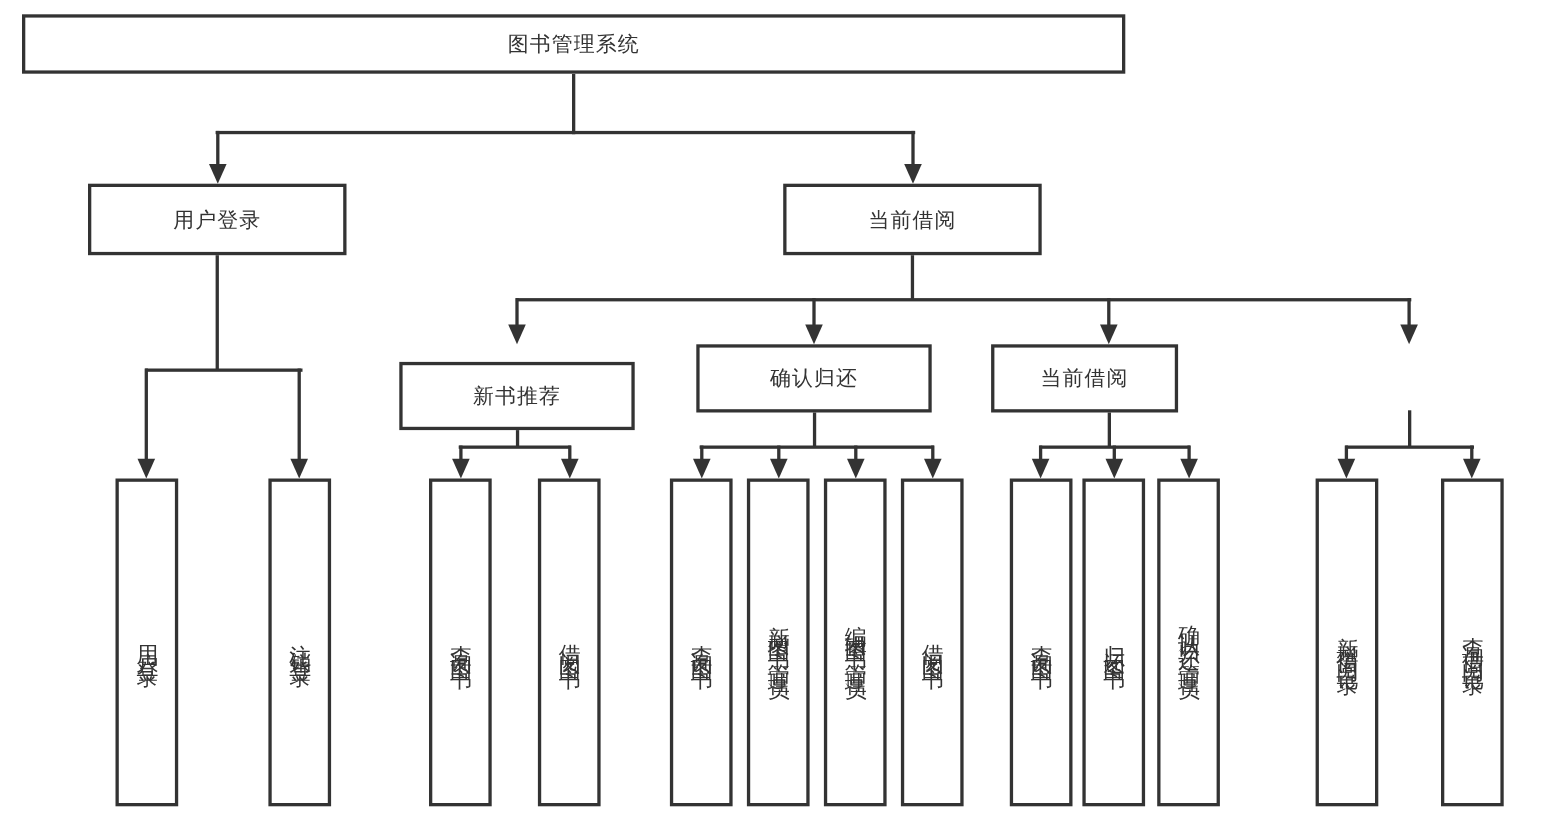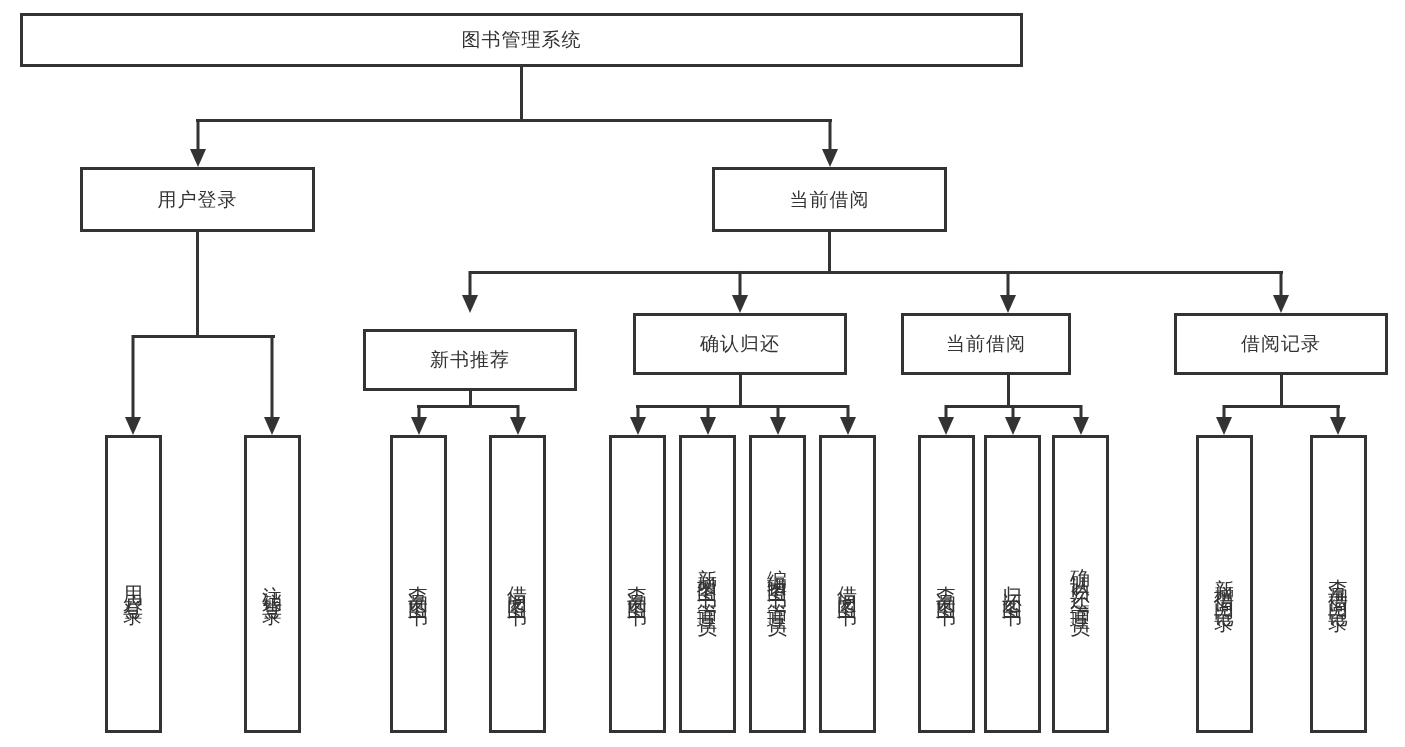--- a/index.html
+++ b/index.html
@@ -99,23 +99,20 @@
 
   <div class="node" style="left:363px; top:329px; width:214px; height:62px;">
     <span>新书推荐</span>
   </div>
   <div class="node" style="left:633px; top:313px; width:214px; height:62px;">
     <span>确认归还</span>
   </div>
   <div class="node" style="left:901px; top:313px; width:170px; height:62px;">
     <span>当前借阅</span>
   </div>
-  <div class="node" style="left:1174px; top:313px; width:214px; height:62px;">
-    <span>借阅记录</span>
-  </div>
 
   <div class="vline" style="left:469px; top:373px; height:34px;"></div>
   <div class="hline" style="left:417px; top:405px; width:102px;"></div>
   <div class="arrow" style="left:411px; top:405px; height:30px;"></div>
   <div class="arrow" style="left:510px; top:405px; height:30px;"></div>
 
   <div class="vline" style="left:739px; top:373px; height:34px;"></div>
   <div class="hline" style="left:636px; top:405px; width:213px;"></div>
   <div class="arrow" style="left:630px; top:405px; height:30px;"></div>
   <div class="arrow" style="left:700px; top:405px; height:30px;"></div>

